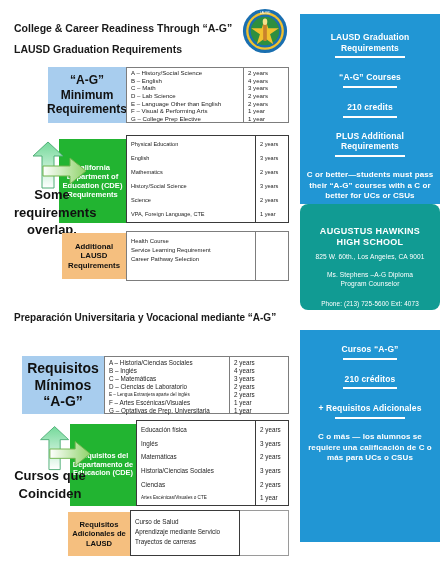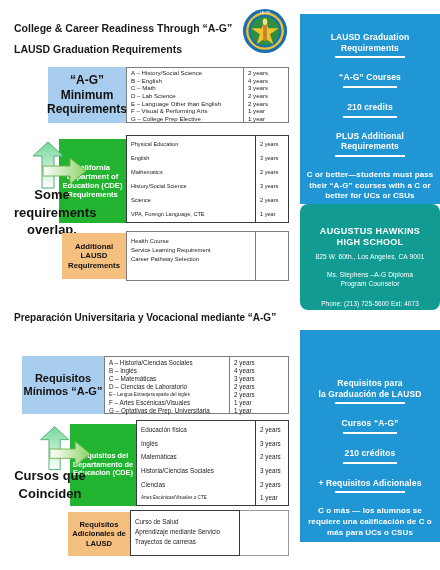--- a/index.html
+++ b/index.html
@@ -115,25 +115,20 @@
         <div>Ms. Stephens –A-G Diploma</div>
         <div>Program Counselor</div>
       </div>
       <div class="rail-block school-contact" style="margin-top:11px;">
         <div>Phone: (213) 725-5600 Ext: 4073</div>
         <div>Email: taeana.stephens@lausd.net</div>
       </div>
     </div>
 
     <div class="rail-seg seg-blue" style="top:330px;height:212px;">
-      <div class="rail-block rail-title" style="margin-top:48px;">
-        <div>Requisitos para</div>
-        <div>la Graduación de LAUSD</div>
-        <div class="rail-rule w70"></div>
-      </div>
       <div class="rail-block rail-title" style="margin-top:14px;">
         <div>Cursos “A-G”</div>
         <div class="rail-rule"></div>
       </div>
       <div class="rail-block rail-title" style="margin-top:14px;">
         <div>210 créditos</div>
         <div class="rail-rule"></div>
       </div>
       <div class="rail-block rail-title" style="margin-top:14px;">
         <div>+ Requisitos Adicionales</div>
@@ -251,21 +246,21 @@
     <div class="sep" style="left:128px;"></div>
   <div style="padding-top: 4px;">
         <div class="tcell name" style="height: 9px; font-size: 5.9px;">Health Course</div>
         <div class="tcell name" style="height: 9px; font-size: 5.9px;">Service Learning Requirement</div>
         <div class="tcell name" style="height: 9px; font-size: 5.9px;">Career Pathway Selection</div>
       </div>
     </div>
 
   <div class="h-main" style="left:14px;top:312px;font-size:10px;">Preparación Universitaria y Vocacional mediante “A-G”</div>
 
-  <div class="lbl lbl-blue" style="left:22px;top:356px;width:82px;height:58px;font-size:11px;">Requisitos Mínimos “A-G”</div>
+  <div class="lbl lbl-blue" style="left:22px;top:356px;width:82px;height:58px;font-size:14px;">Requisitos Mínimos “A-G”</div>
 
   <div class="tbl thin" id="es-ag" style="left:104px;top:356px;width:185px;height:58px;">
     <div class="sep" style="left:124px;"></div>
   <div style="padding-top: 1px;">
         <div class="tbl-row" style="height: 8px;">
           <div class="tcell name" style="width: 124px; height: 8px; font-size: 6.3px;">A – Historia/Ciencias Sociales</div>
           <div class="tcell val" style="flex: 1 1 0%; height: 8px; font-size: 6.3px;">2 years</div>
         </div>
         <div class="tbl-row" style="height: 8px;">
           <div class="tcell name" style="width: 124px; height: 8px; font-size: 6.3px;">B – Inglés</div>

